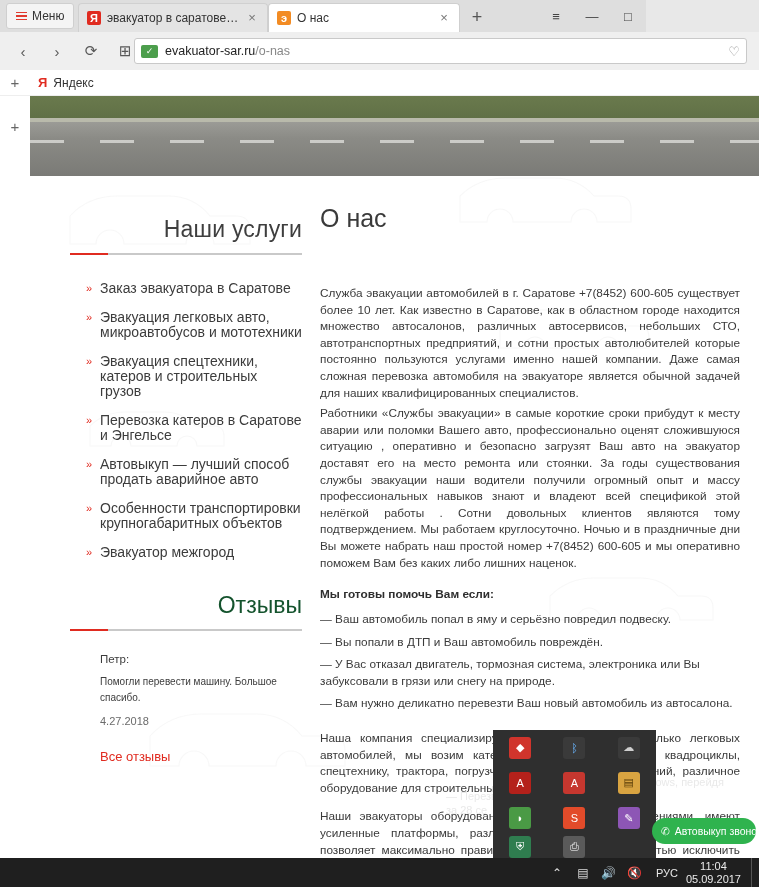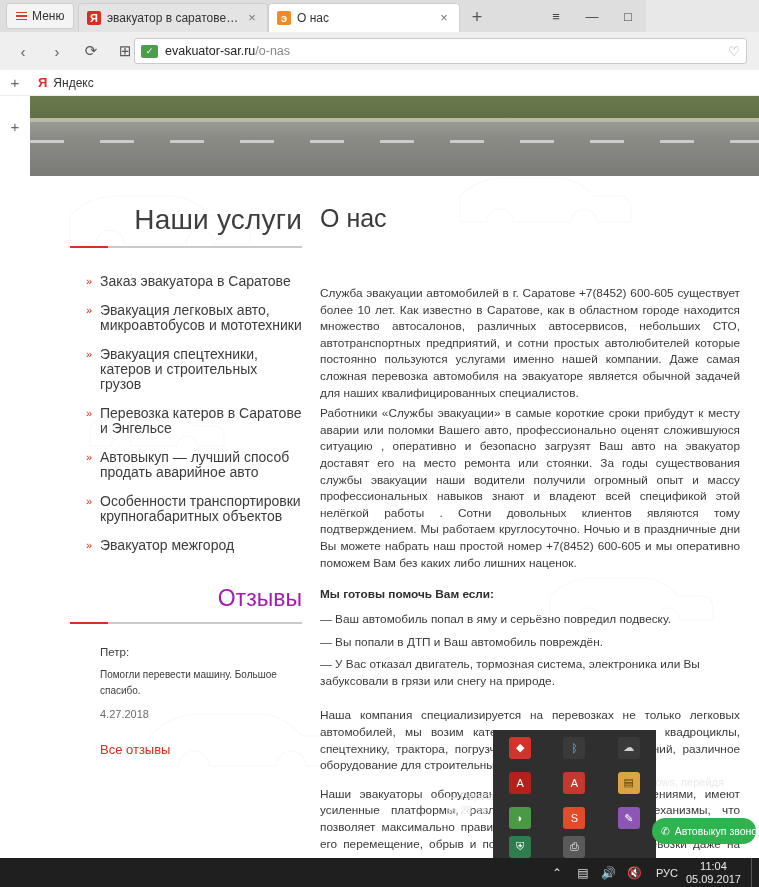--- a/index.html
+++ b/index.html
@@ -133,40 +133,40 @@
     position: absolute; left: 0; right: 0; top: 0; height: 26px;
     background: linear-gradient(180deg,#6a7a4d,#5e6e45);
   }
 
   .content { position: absolute; top: 80px; left: 0; width: 729px; height: 682px; background:#fff; }
 
   .left-col { position: absolute; left: 40px; top: 0; width: 232px; }
   .right-col { position: absolute; left: 290px; top: 0; width: 420px; }
 
   .svc-title {
-    font-size: 28px; color: #3e3e3e; text-align: right;
-    padding: 28px 0 6px 0; letter-spacing: .2px;
+    font-size: 23px; color: #3e3e3e; text-align: right;
+    padding: 40px 0 6px 0; letter-spacing: .2px;
   }
   .svc-rule { height: 2px; background: #c9c9c9; margin-top: 4px; }
   .svc-rule-accent { position: relative; }
   .svc-rule-accent:after {
     content:""; position:absolute; left:0; top:0; width: 38px; height: 2px; background:#e02b20;
   }
 
   .svc-list { list-style: none; margin: 26px 0 0 0; padding: 0 0 0 30px; }
   .svc-list li {
     position: relative; font-size: 14px; line-height: 15px; color: #3c3c3c;
     margin-bottom: 14px;
   }
   .svc-list li:before {
     content: "»"; position: absolute; left: -14px; top: 0; color: #e02b20; font-size: 11px;
   }
 
   .rev-title {
-    font-size: 23px; color: #a21caf; text-align: right; padding: 18px 0 6px 0;
+    font-size: 23px; color: #14532d; text-align: right; padding: 18px 0 6px 0;
   }
   .rev-name { font-size: 11.5px; color: #3c3c3c; padding: 22px 0 0 30px; }
   .rev-text { font-size: 10px; color: #3c3c3c; line-height: 16px; padding: 9px 0 0 30px; }
   .rev-date { font-size: 11px; color: #6b6b6b; padding: 9px 0 0 30px; }
   .rev-all { font-size: 13px; color: #e02b20; padding: 22px 0 0 30px; }
 
   .page-title { font-size: 25px; color: #3a3a3a; padding: 28px 0 0 0; }
   .para { font-size: 11.8px; line-height: 16.6px; color: #3a3a3a; margin: 0 0 12px 0; text-align: justify; }
   .para.tight { margin-bottom: 4px; }
   .bold-h { font-size: 11.8px; font-weight: bold; color: #2e2e2e; margin: 16px 0 10px 0; }
@@ -328,20 +328,21 @@
 
         <div style="height:52px"></div>
 
         <p class="para tight">Служба эвакуации автомобилей в г. Саратове +7(8452) 600-605 существует более 10 лет. Как известно в Саратове, как в областном городе находится множество автосалонов, различных автосервисов, небольших СТО, автотранспортных предприятий, и сотни простых автолюбителей которые постоянно пользуются услугами именно нашей компании. Даже самая сложная перевозка автомобиля на эвакуаторе является обычной задачей для наших квалифицированных специалистов.</p>
         <p class="para">Работники «Службы эвакуации» в самые короткие сроки прибудут к месту аварии или поломки Вашего авто, профессионально оценят сложившуюся ситуацию , оперативно и безопасно загрузят Ваш авто на эвакуатор доставят его на место ремонта или стоянки. За годы существования службы эвакуации наши водители получили огромный опыт и массу профессиональных навыков знают и владеют всей спецификой этой нелёгкой работы . Сотни довольных клиентов являются тому подтверждением. Мы работаем круглосуточно. Ночью и в праздничные дни Вы можете набрать наш простой номер +7(8452) 600-605 и мы оперативно поможем Вам без каких либо лишних наценок.</p>
 
         <div class="bold-h">Мы готовы помочь Вам если:</div>
         <div class="dash-line">— Ваш автомобиль попал в яму и серьёзно повредил подвеску.</div>
         <div class="dash-line">— Вы попали в ДТП и Ваш автомобиль повреждён.</div>
         <div class="dash-line">— У Вас отказал двигатель, тормозная система, электроника или Вы забуксовали в грязи или снегу на природе.</div>
+        <div class="dash-line">— Вам нужно деликатно перевезти Ваш новый автомобиль из автосалона.</div>
 
         <div style="height:12px"></div>
 
         <p class="para">Наша компания специализируется на перевозках не только легковых автомобилей, мы возим катера и лодки, мотоциклы и квадроциклы, спецтехнику, трактора, погрузчики для складских помещений, различное оборудование для строительных площадок и многое другое.</p>
         <p class="para">Наши эвакуаторы оборудованы дополнительными креплениями, имеют усиленные платформы, различные противооткатные механизмы, что позволяет максимально правильно закрепить груз, полностью исключить его перемещение, обрыв и повреждение в процессе перевозки даже на самые дальние расстояния .</p>
 
       </div>
     </div>
   </div>
 

